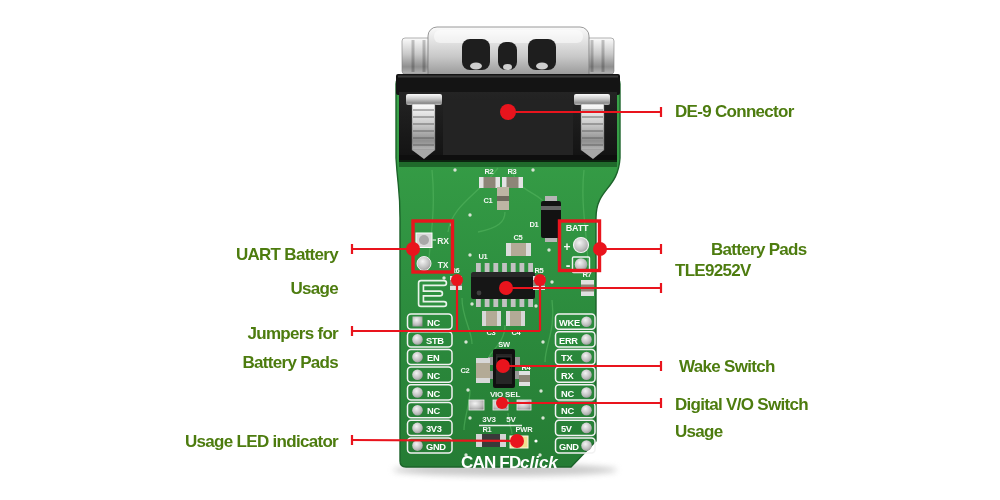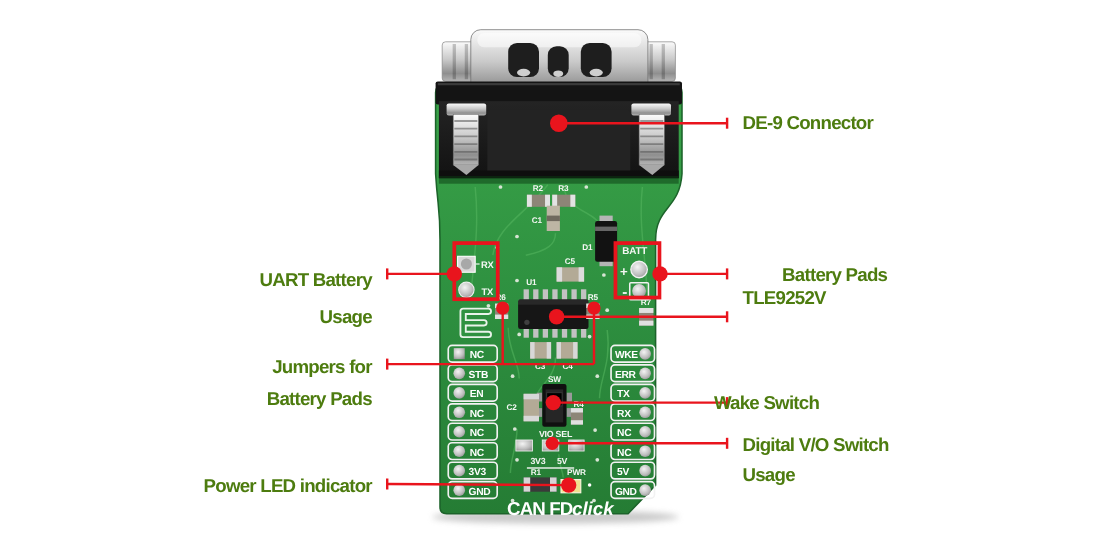--- a/index.html
+++ b/index.html
@@ -9,21 +9,21 @@
   .lbl{position:absolute;font-weight:700;font-size:17px;color:#4d7c0f;
        letter-spacing:-0.7px;white-space:nowrap;line-height:26px;}
   .lbl span{display:block;}
   .left-col{left:100px;width:238px;text-align:right;}
   #lbl-uart{top:238px;line-height:34px;}
   #lbl-jmp{top:319px;line-height:29px;}
   #lbl-pwrled{top:429px;}
   #lbl-de9{left:675px;top:99px;}
   #lbl-batt{left:711px;top:237px;}
   #lbl-tle{left:675px;top:258px;}
-  #lbl-wake{left:649px;top:354px;}
+  #lbl-wake{left:679px;top:354px;}
   #lbl-vio{left:675px;top:391px;line-height:27px;}
   svg text{font-family:"Liberation Sans",sans-serif;}
 </style>
 </head>
 <body>
 
 <div class="stage">
 
 <svg class="scene" width="1000" height="500" viewBox="0 0 1000 500">
   <defs>
@@ -425,21 +425,21 @@
 </svg>
 
 <div class="lbl left-col" id="lbl-uart">
   <span>UART Battery</span>
   <span>Usage</span>
 </div>
 <div class="lbl left-col" id="lbl-jmp">
   <span>Jumpers for</span>
   <span>Battery Pads</span>
 </div>
-<div class="lbl left-col" id="lbl-pwrled">Power LED indicator</div>
+<div class="lbl left-col" id="lbl-pwrled">Usage LED indicator</div>
 
 <div class="lbl" id="lbl-de9">DE-9 Connector</div>
 <div class="lbl" id="lbl-batt">Battery Pads</div>
 <div class="lbl" id="lbl-tle">TLE9252V</div>
 <div class="lbl" id="lbl-wake">Wake Switch</div>
 <div class="lbl" id="lbl-vio">
   <span>Digital V/O Switch</span>
   <span>Usage</span>
 </div>
 

